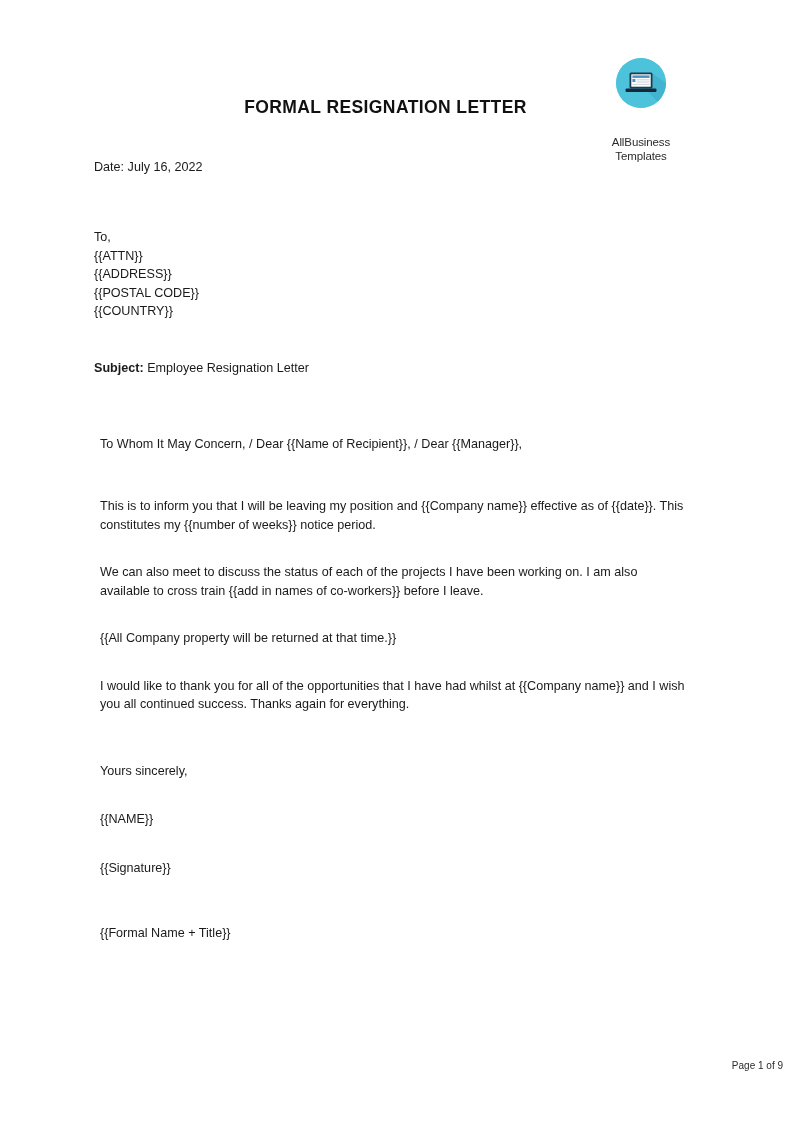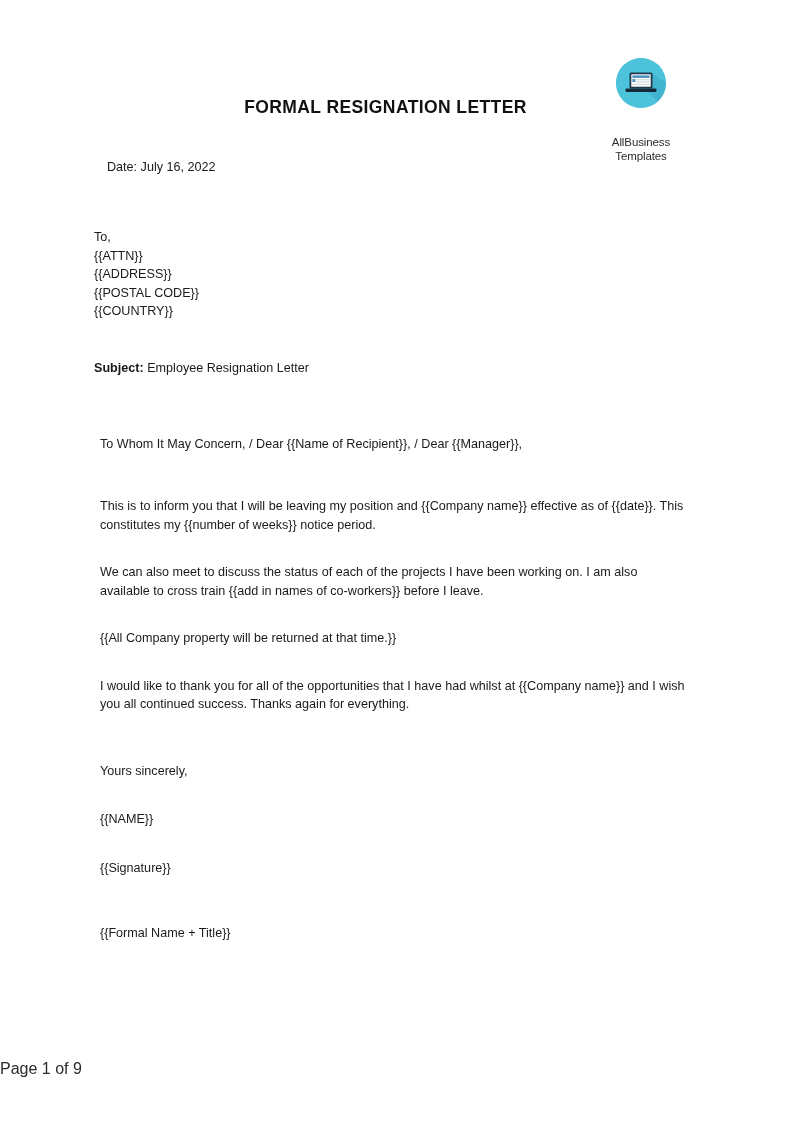--- a/index.html
+++ b/index.html
@@ -67,21 +67,21 @@
   .body-block {
     position: absolute;
     left: 94px;
     top: 158px;
     width: 600px;
     font-size: 12.6px;
     line-height: 18px;
     color: #1a1a1a;
   }
 
-  .line { white-space: pre; margin-left: 13px; }
+  .line { white-space: pre; }
 
   .date-line { margin-bottom: 0; }
 
   .spacer-52 { height: 52px; }
   .spacer-38 { height: 38px; }
   .spacer-32 { height: 32px; }
 
   .addr-line { line-height: 18.5px; white-space: pre; }
 
   .subject-line { white-space: pre; }
@@ -92,22 +92,22 @@
     line-height: 18.5px;
   }
   .gap { height: 17px; }
 
   
   .footer {
     position: absolute;
     left: 0;
     right: 0;
     top: 1060px;
-    text-align: left;
-    font-size: 16px;
+    text-align: right;
+    font-size: 10px;
     color: #2b2b2b;
     padding-right: 10px;
   }
 </style>
 </head>
 <body>
 
 <div class="page">
 
   <div class="logo">

